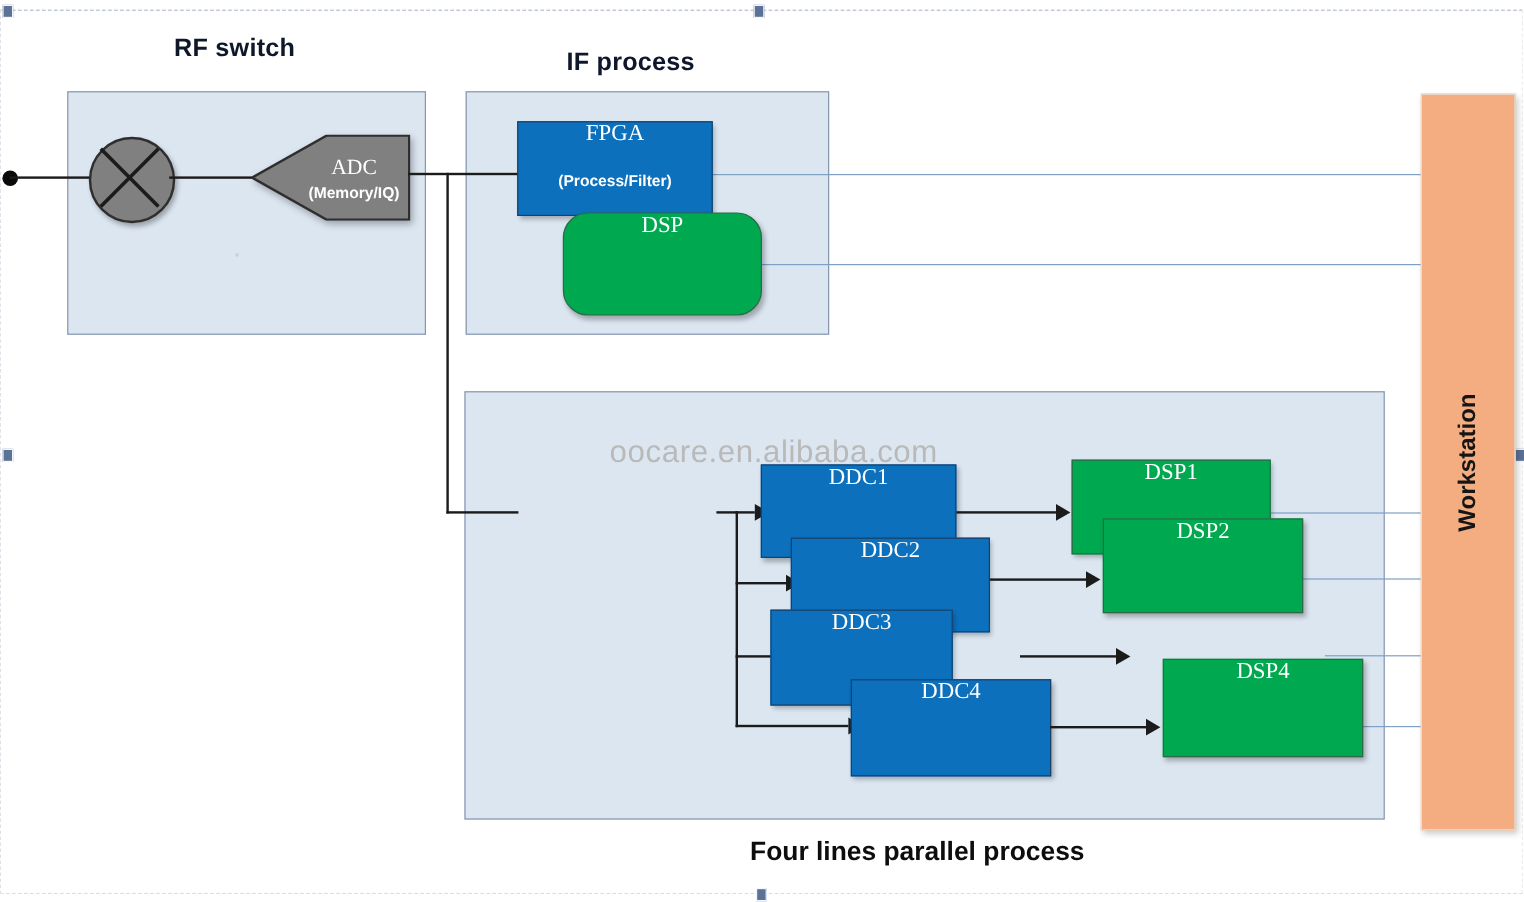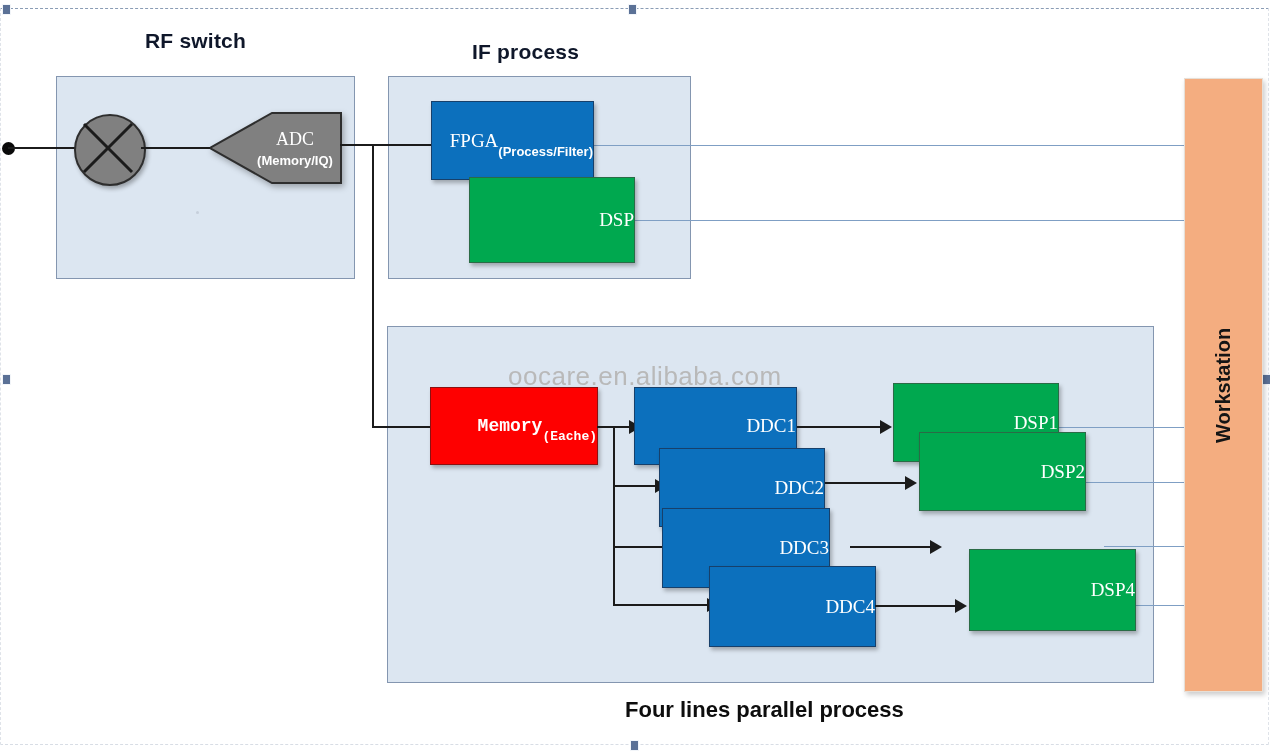--- a/index.html
+++ b/index.html
@@ -58,23 +58,23 @@
     background: #dce6f1;
     border: 1px solid #8496b0;
     box-sizing: border-box;
   }
 
   
   .block {
     position: absolute;
     box-sizing: border-box;
     display: flex;
-    flex-direction: row;
+    flex-direction: column;
     align-items: center;
-    justify-content: flex-end;
+    justify-content: flex-start;
     color: #ffffff;
     text-align: center;
     box-shadow: 2px 3px 4px rgba(0,0,0,0.28);
   }
   .block .main-label {
     font-family: "Liberation Serif", serif;
     font-size: 19px;
     line-height: 1.05;
   }
   .block .sub-label {
@@ -276,30 +276,26 @@
   <div class="wire-h" style="left:340px; top:144px; width:92px;"></div>
 
   <div class="wire-v" style="left:372px; top:144px; height:284px;"></div>
   <div class="wire-h" style="left:372px; top:426px; width:60px;"></div>
 
   <div class="block blk-blue" style="left:431px; top:101px; width:163px; height:79px;">
     <div class="main-label">FPGA</div>
     <div class="sub-label">(Process/Filter)</div>
   </div>
 
-  <div class="block blk-green" style="left:469px; top:177px; width:166px; height:86px;">
+  <div class="block blk-green" style="left:469px; top:177px; width:166px; height:86px;border-radius:21px;">
     <div class="main-label">DSP</div>
   </div>
 
   <div class="watermark" style="left:508px; top:361px;">oocare.en.alibaba.com</div>
 
-  <div class="block blk-red" style="left:430px; top:387px; width:168px; height:78px;">
-    <div class="main-label">Memory</div>
-    <div class="sub-label">(Eache)</div>
-  </div>
 
   <div class="wire-h" style="left:597px; top:426px; width:18px;"></div>
   <div class="wire-v" style="left:613px; top:426px; height:180px;"></div>
 
   <div class="wire-h" style="left:613px; top:426px; width:16px;"></div>
   <div class="arrow-head" style="left:629px; top:420px;"></div>
 
   <div class="wire-h" style="left:613px; top:485px; width:42px;"></div>
   <div class="arrow-head" style="left:655px; top:479px;"></div>
 
@@ -308,21 +304,21 @@
 
   <div class="wire-h" style="left:613px; top:604px; width:94px;"></div>
   <div class="arrow-head" style="left:707px; top:598px;"></div>
 
   <div class="block blk-blue" style="left:634px; top:387px; width:163px; height:78px;">
     <div class="main-label">DDC1</div>
   </div>
   <div class="block blk-blue" style="left:659px; top:448px; width:166px; height:79px;">
     <div class="main-label">DDC2</div>
   </div>
-  <div class="block blk-blue" style="left:662px; top:508px; width:168px; height:80px;">
+  <div class="block blk-blue" style="left:642px; top:508px; width:152px; height:80px;">
     <div class="main-label">DDC3</div>
   </div>
   <div class="block blk-blue" style="left:709px; top:566px; width:167px; height:81px;">
     <div class="main-label">DDC4</div>
   </div>
 
   <div class="wire-h" style="left:797px; top:426px; width:83px;"></div>
   <div class="arrow-head" style="left:880px; top:420px;"></div>
 
   <div class="wire-h" style="left:825px; top:482px; width:80px;"></div>

